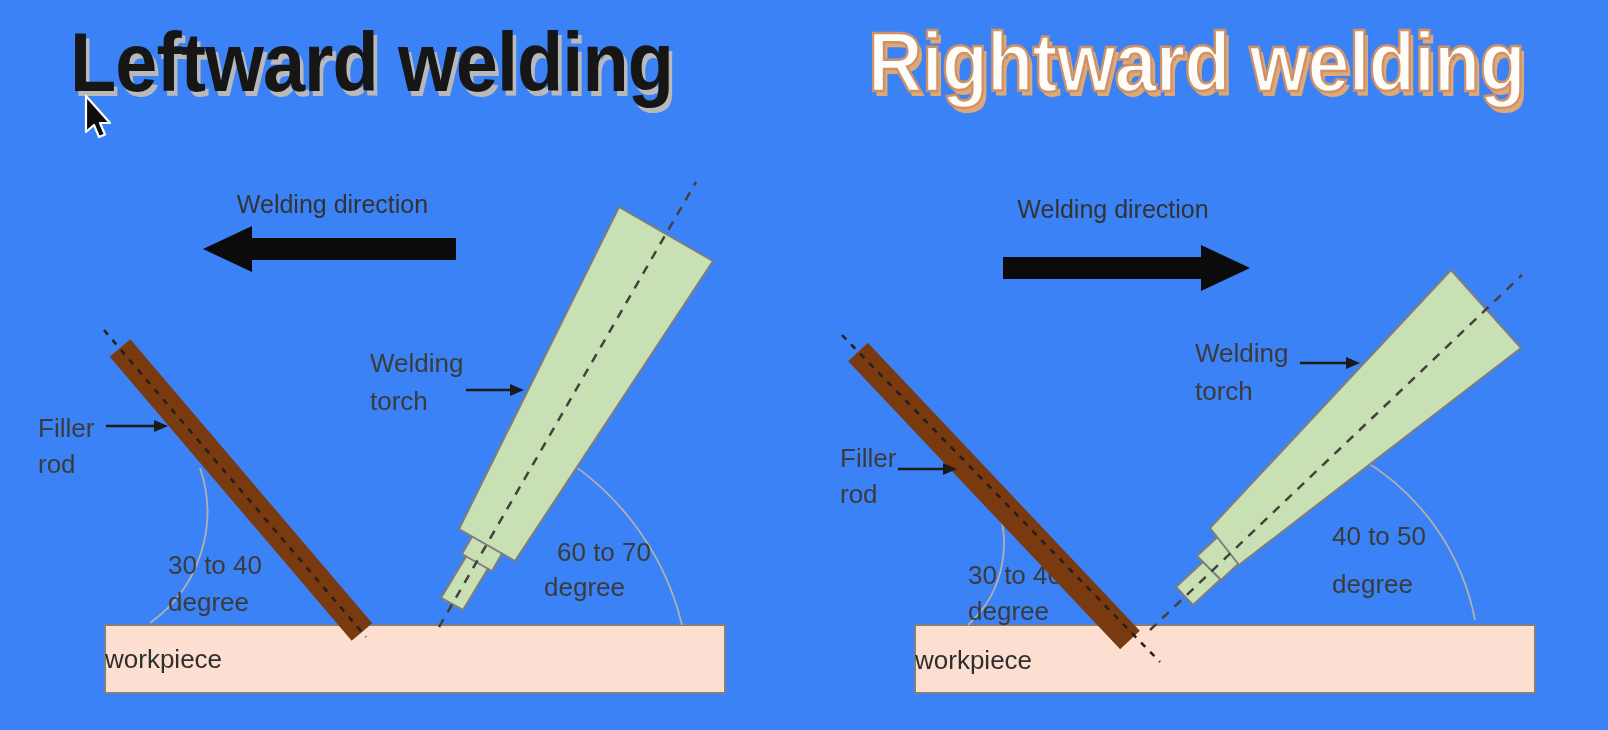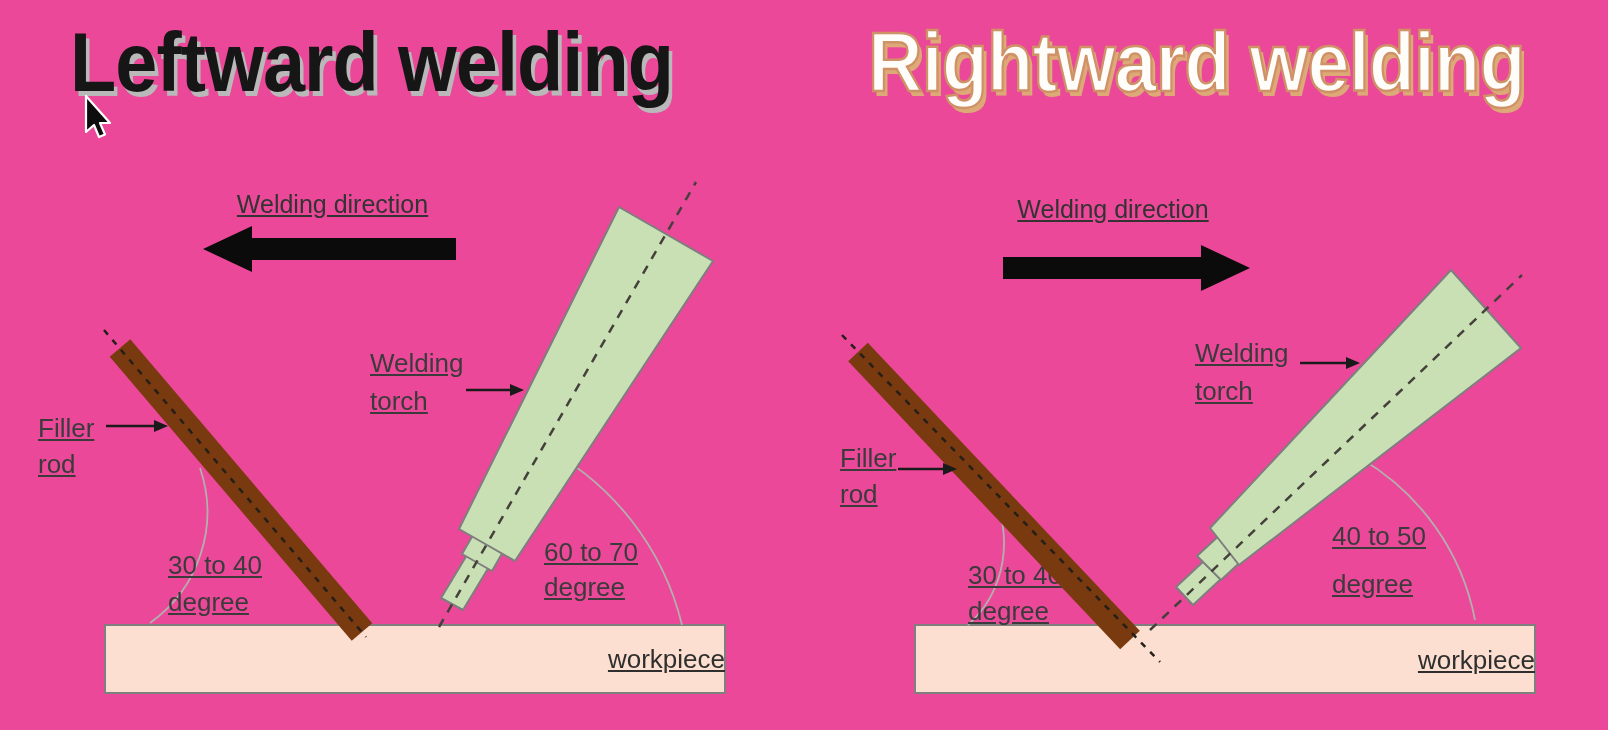--- a/index.html
+++ b/index.html
@@ -1,38 +1,38 @@
 <!DOCTYPE html>
 <html><head>
 <meta charset="utf-8">
 <style>
   html,body { margin:0; padding:0; background:#ffffff; }
   #slide {
     position:relative; width:1608px; height:730px; overflow:hidden;
-    background:#ec4899; font-family:"Liberation Sans", sans-serif;
+    background:#3b82f6; font-family:"Liberation Sans", sans-serif;
   }
   #slide svg { position:absolute; left:0; top:0; }
   .title {
     position:absolute; font-family:"Liberation Sans", sans-serif;
     font-weight:bold; font-size:84px; letter-spacing:-1px;
     transform:scaleX(0.9); transform-origin:left top; white-space:nowrap;
     line-height:1;
   }
   #title-left { left:70px; top:20px; color:#161616; text-shadow:4px 5px 0 #b9b9b9; }
   #title-right {
     left:868px; top:20px; color:#fffdfa;
     -webkit-text-stroke:2.5px #cf9266;
     text-shadow:4px 5px 0 #dda977;
   }
   .lbl {
     position:absolute; font-size:26px; color:#3b3b3b;
-    white-space:nowrap; line-height:1.1;text-decoration:underline;
+    white-space:nowrap; line-height:1.1;
   }
   .dir { font-size:25px; color:#333333; text-align:center; }
-  .wp  { text-align:right; color:#2f2f2f; }
+  .wp  { text-align:left; color:#2f2f2f; }
 </style>
 </head>
 <body>
 
 <div id="slide">
 
   <svg width="1608" height="730" viewBox="0 0 1608 730">
     <rect x="105" y="625" width="620" height="68" stroke="#7f7f7f" stroke-width="2" fill="#fcdfd0"></rect>
     <rect x="915" y="625" width="620" height="68" stroke="#7f7f7f" stroke-width="2" fill="#fcdfd0"></rect>
     <path d="M 200 468 A 136 136 0 0 1 150 623" fill="none" stroke="#b2b0ad" stroke-width="1.8"></path>
@@ -49,21 +49,21 @@
 
   <div class="lbl" style="left:370px; top:349px;">Welding</div>
   <div class="lbl" style="left:370px; top:387px;">torch</div>
 
   <div class="lbl" style="left:38px; top:414px;">Filler</div>
   <div class="lbl" style="left:38px; top:450px;">rod</div>
 
   <div class="lbl" style="left:168px; top:551px;">30 to 40</div>
   <div class="lbl" style="left:168px; top:588px;">degree</div>
 
-  <div class="lbl" style="left:544px; top:538px;">60 to 70</div>
+  <div class="lbl" style="left:557px; top:538px;">60 to 70</div>
   <div class="lbl" style="left:544px; top:573px;">degree</div>
 
   <div class="lbl wp" style="left:105px; top:645px; width:620px;">workpiece</div>
 
   <div class="lbl" style="left:1195px; top:339px;">Welding</div>
   <div class="lbl" style="left:1195px; top:377px;">torch</div>
 
   <div class="lbl" style="left:840px; top:444px;">Filler</div>
   <div class="lbl" style="left:840px; top:480px;">rod</div>
 

